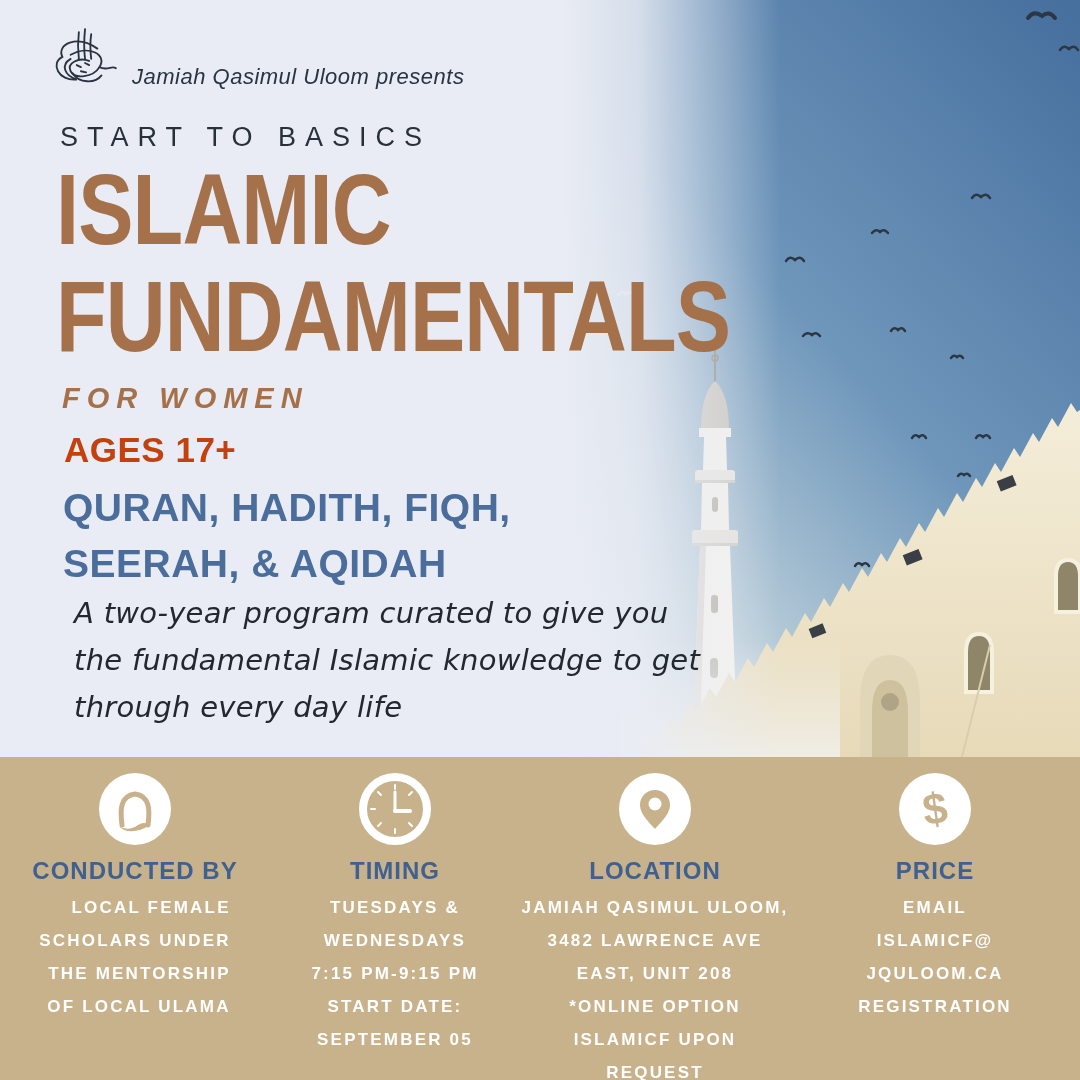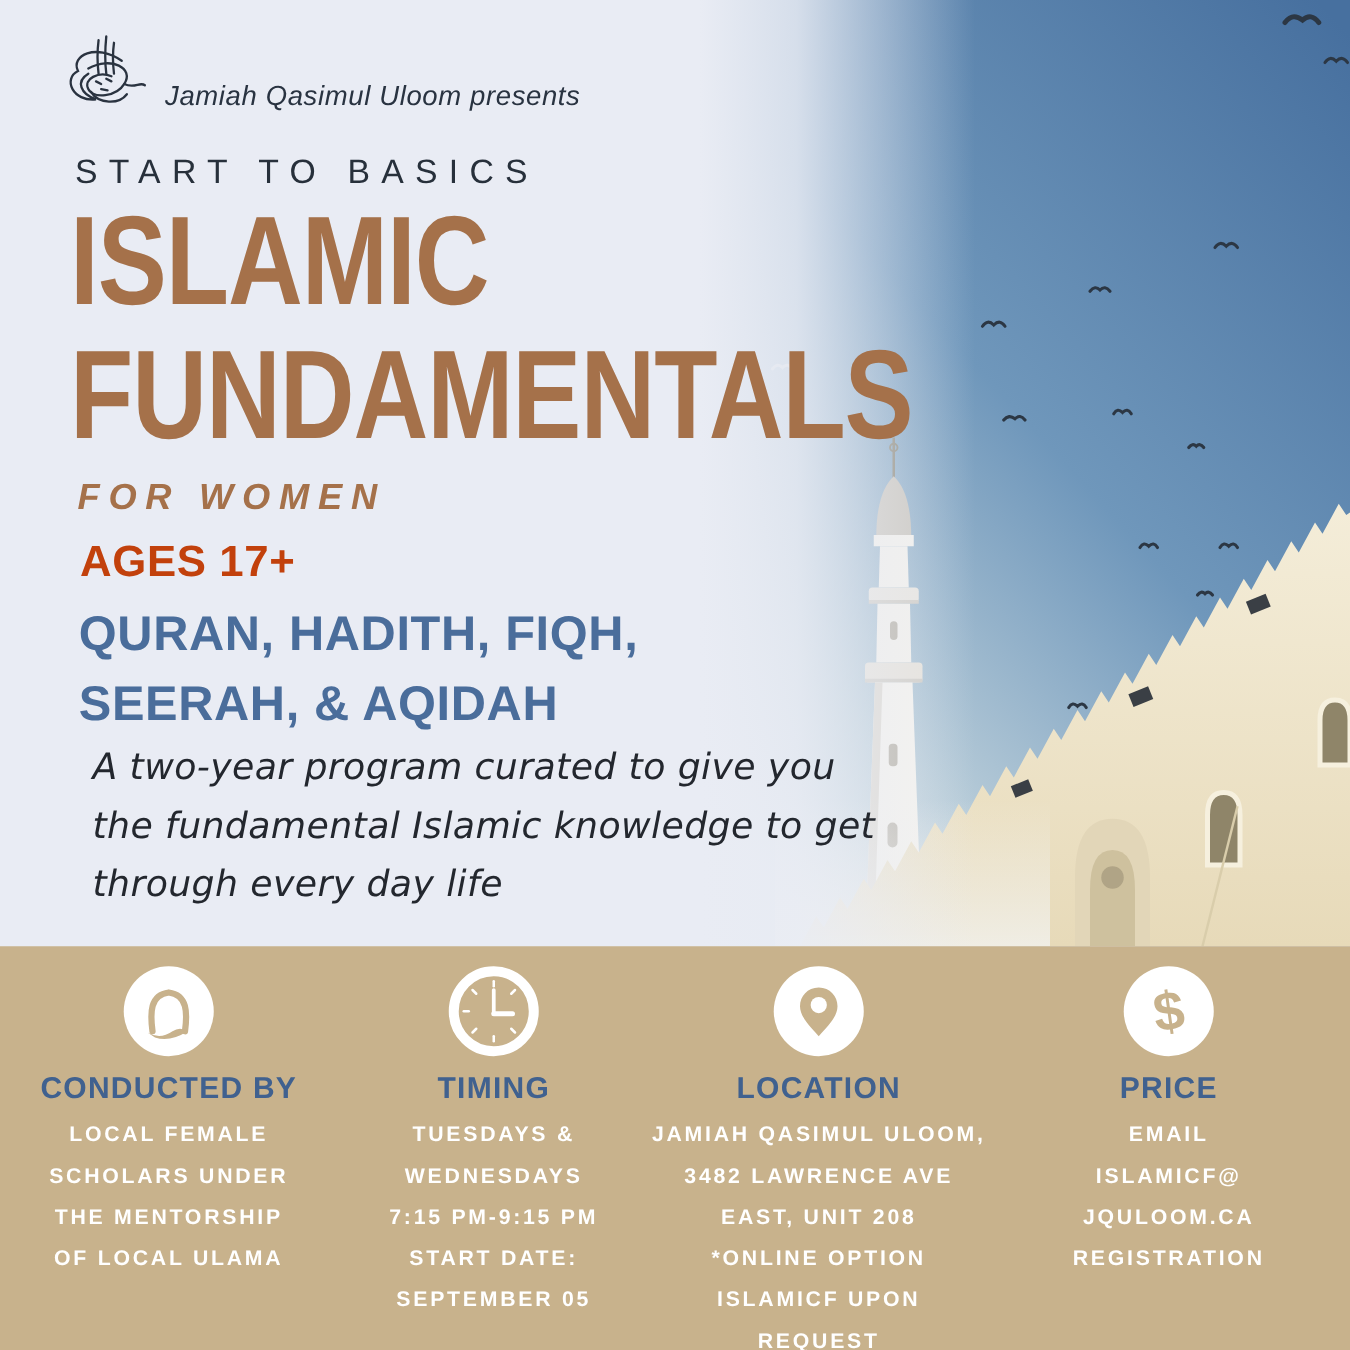--- a/index.html
+++ b/index.html
@@ -27,21 +27,21 @@
   .ages{position:absolute;left:64px;top:430px;color:#c2410c;font-weight:800;font-size:35px;letter-spacing:.5px;}
   .subjects{position:absolute;left:63px;top:480px;color:#4a6d9b;font-weight:800;
             font-size:39px;line-height:56px;letter-spacing:.5px;}
   .desc{position:absolute;left:74px;top:590px;color:#23272e;font-style:italic;
         font-family:"DejaVu Sans",sans-serif;font-size:29px;line-height:47px;letter-spacing:.3px;}
 
   
   .band{position:absolute;left:0;top:757px;width:1080px;height:323px;background:#c8b28c;
         display:flex;}
   .col{display:flex;flex-direction:column;align-items:center;text-align:center;padding-top:15px;}
-  .col1{width:270px;} .col2{width:250px;} .col3{width:270px;} .col4{width:290px;}
+  .col1{width:270px;text-align:right;} .col2{width:250px;} .col3{width:270px;} .col4{width:290px;}
   .col svg{width:74px;height:74px;flex:0 0 auto;}
   .col-heading{margin-top:11px;color:#40618f;font-weight:800;font-size:24px;letter-spacing:1px;}
   .col-lines{margin-top:6px;color:#ffffff;font-weight:700;font-size:17px;
              letter-spacing:2.2px;line-height:33px;}
 </style>
 </head>
 <body>
 
 <div class="poster">
 

